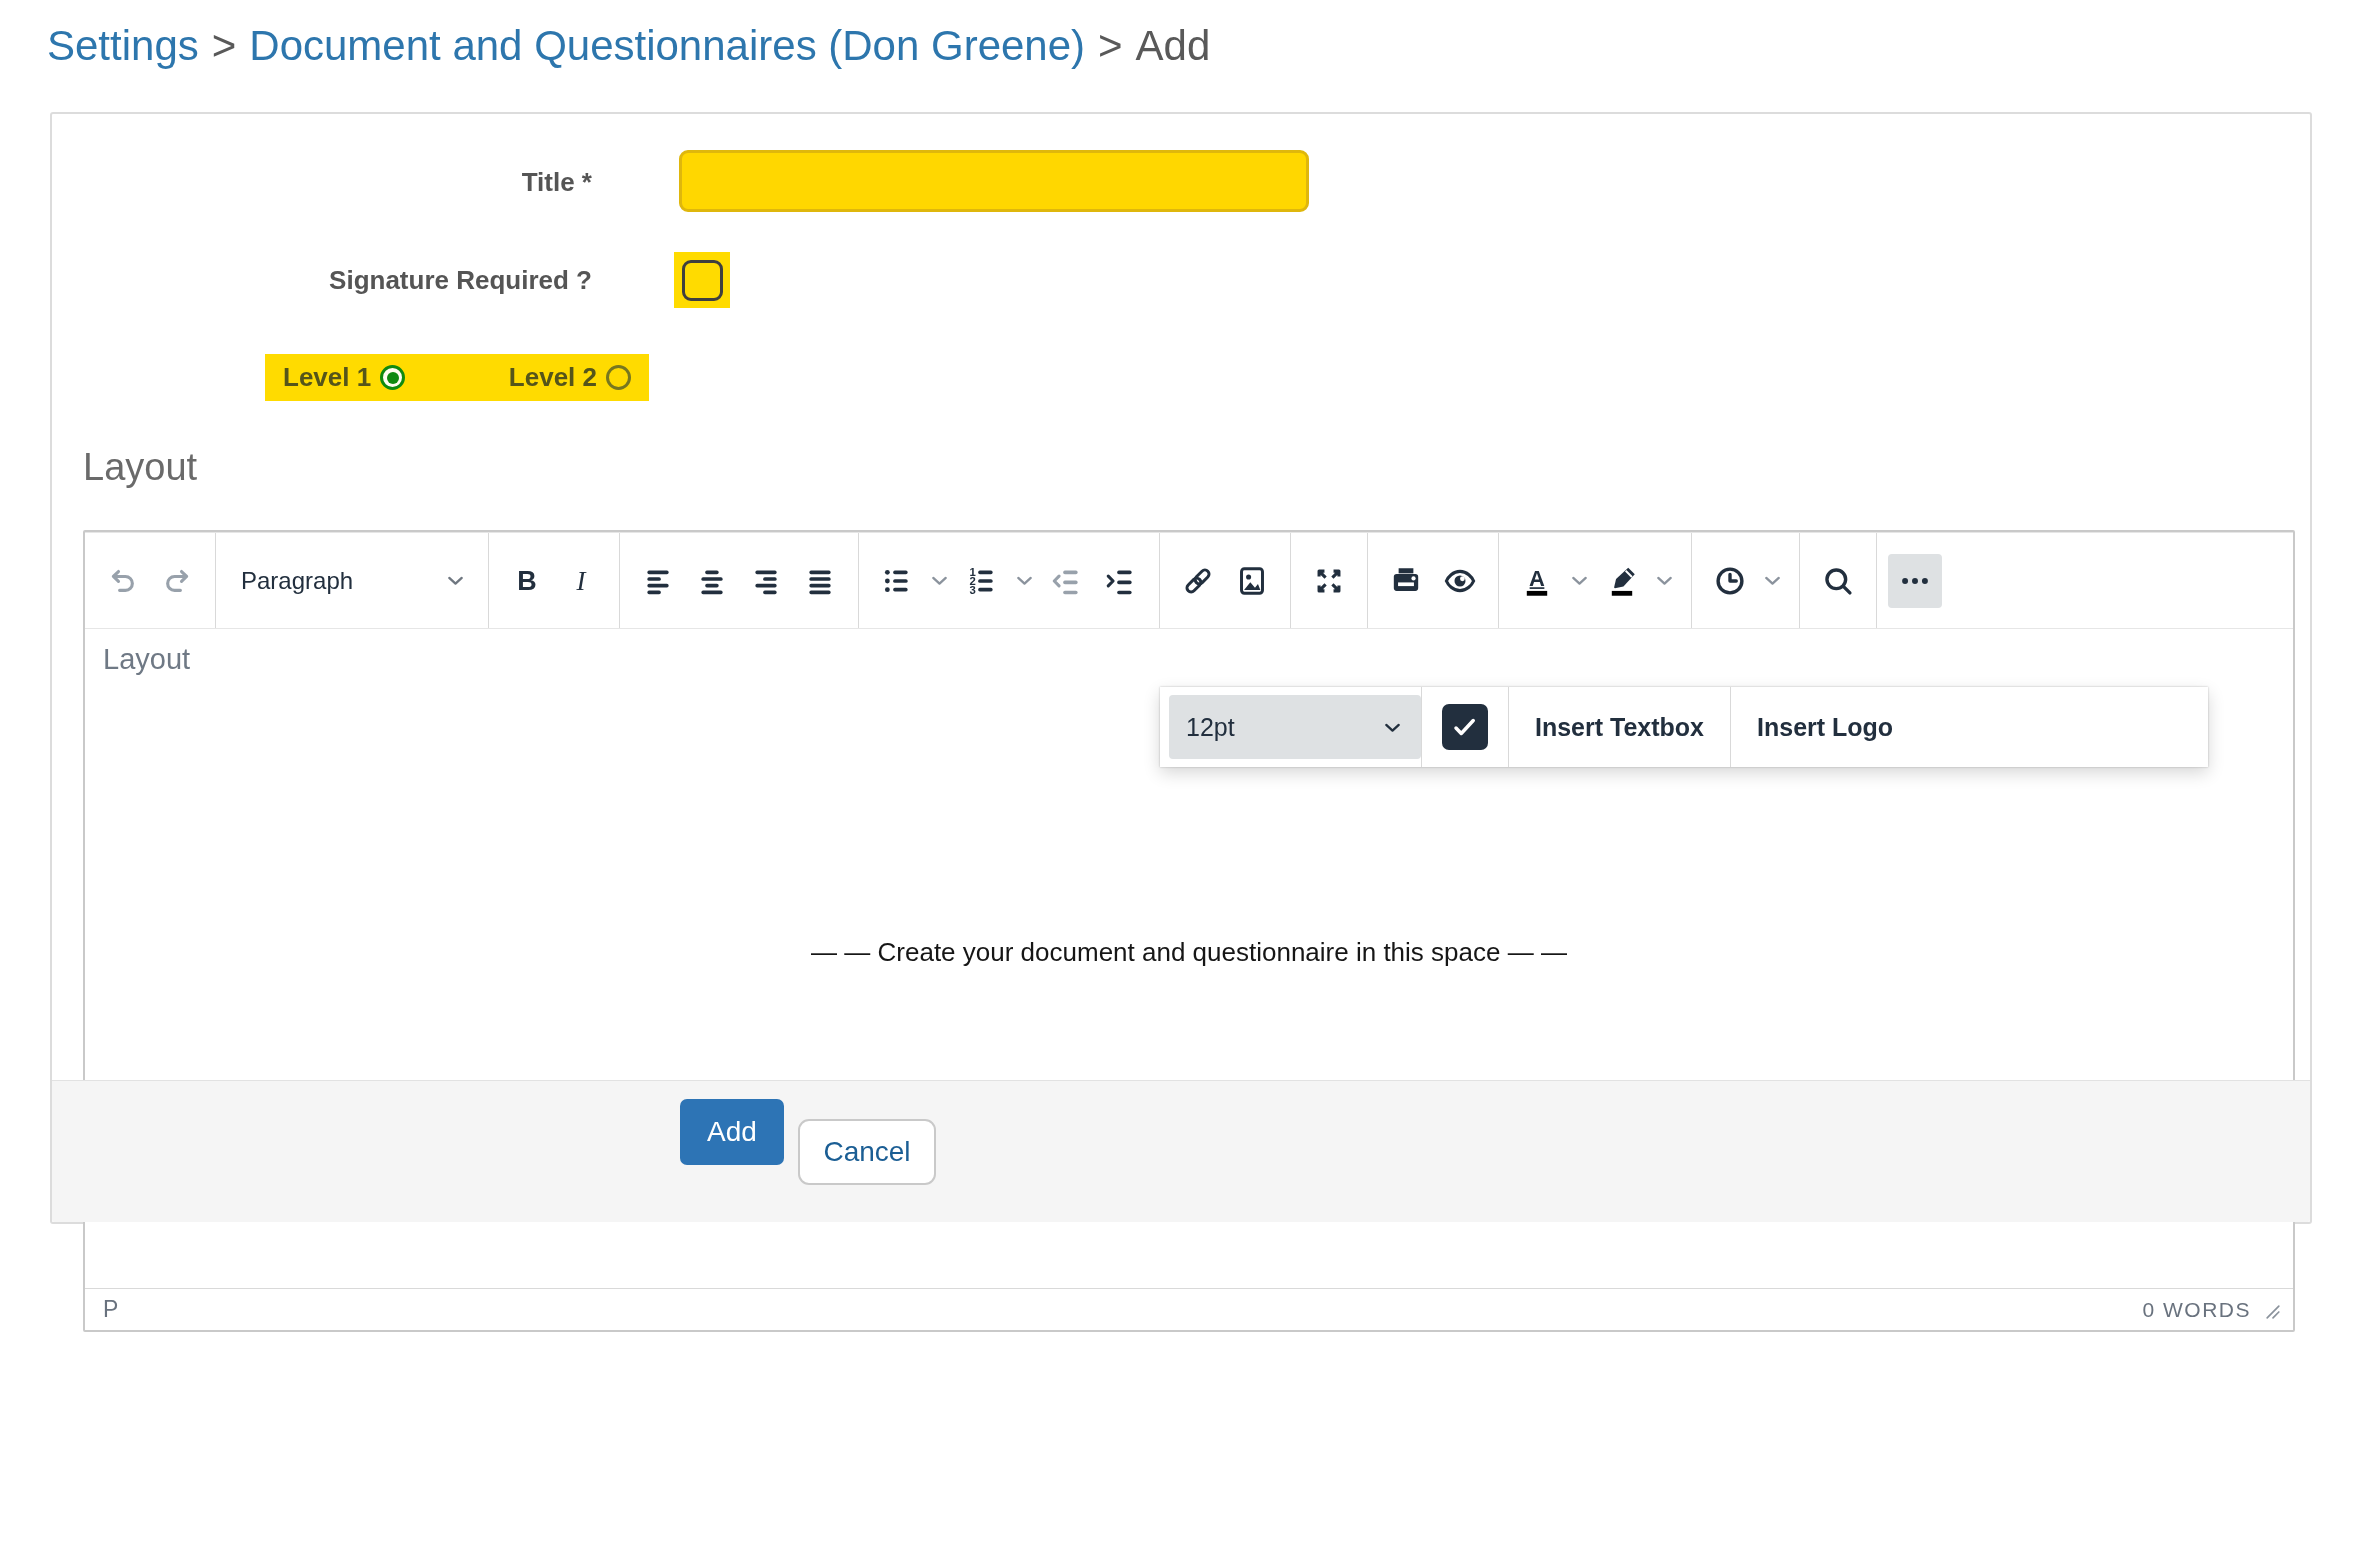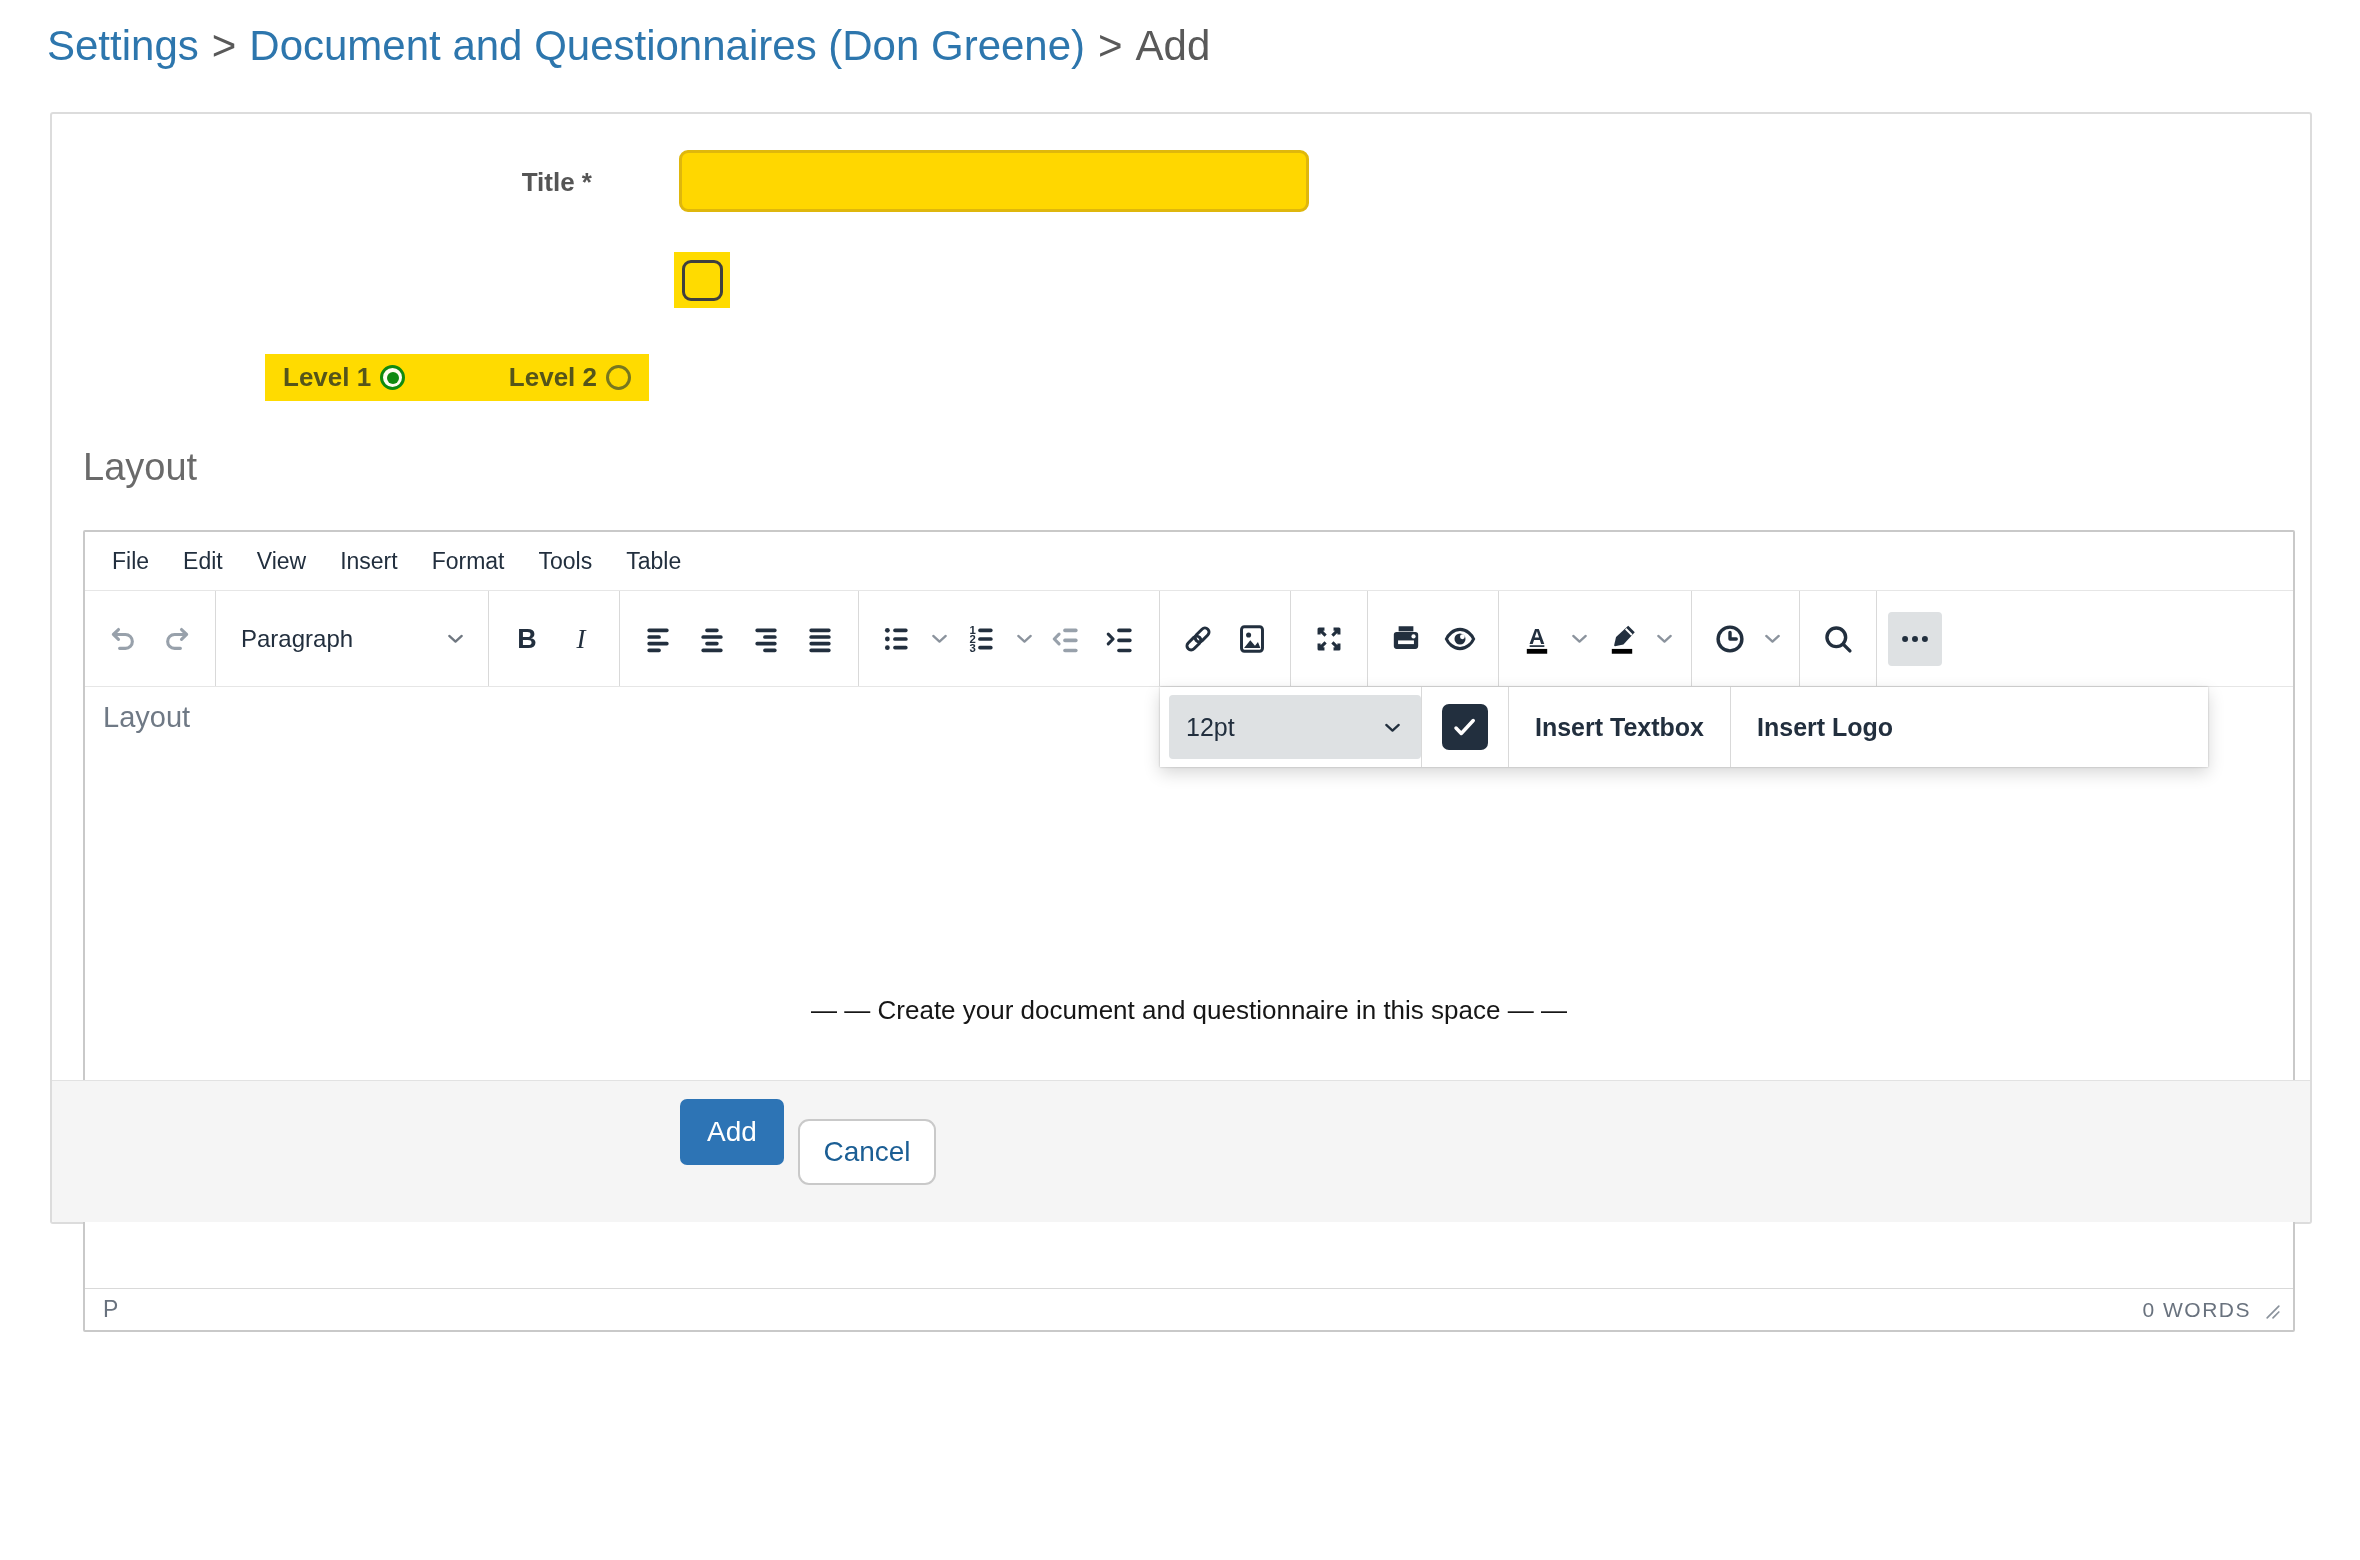--- a/index.html
+++ b/index.html
@@ -95,49 +95,41 @@
 
 <div class="breadcrumb">
   <span class="bc-link">Settings</span><span class="bc-sep">&gt;</span><span class="bc-link">Document and Questionnaires (Don Greene)</span><span class="bc-sep">&gt;</span><span class="bc-current">Add</span>
 </div>
 
 <div class="card">
 
   <label class="form-label" style="top:52px;">Title *</label>
   <input class="title-input" type="text" value="" style="">
 
+  <label class="form-label" style="top:150px;">Signature Required ?</label>
   <div class="sig-patch">
     <div class="sig-checkbox"></div>
   </div>
 
   <div class="level-bar">
     <span class="level-opt">
       <span class="level-label">Level 1</span>
       <span class="radio selected">
           <span class="dot"></span>
         </span>
     </span>
     <span class="level-opt">
       <span class="level-label">Level 2</span>
       <span class="radio"></span>
     </span>
   </div>
 
   <div class="section-heading">Layout</div>
 
   <div class="editor">
-    <div class="menubar" id="menubar">
-        <div class="menu-item">File</div>
-        <div class="menu-item">Edit</div>
-        <div class="menu-item">View</div>
-        <div class="menu-item">Insert</div>
-        <div class="menu-item">Format</div>
-        <div class="menu-item">Tools</div>
-        <div class="menu-item">Table</div>
-      </div>
 
     <div class="toolbar" id="toolbar">
         <div class="tb-group">
           <div class="tb-btn disabled">
             <span style="display: flex;">
               <svg viewBox="0 0 24 24" xmlns="http://www.w3.org/2000/svg">
                 <path d="M8.8 5.3 5.2 8.8l3.6 3.5" fill="none" stroke="currentColor" stroke-width="2.2" stroke-linecap="round" stroke-linejoin="round"></path>
                 <path d="M5.8 8.8h7.9a4.9 4.9 0 0 1 0 9.8H9.6" fill="none" stroke="currentColor" stroke-width="2.2" stroke-linecap="round"></path>
               </svg>
             </span>

